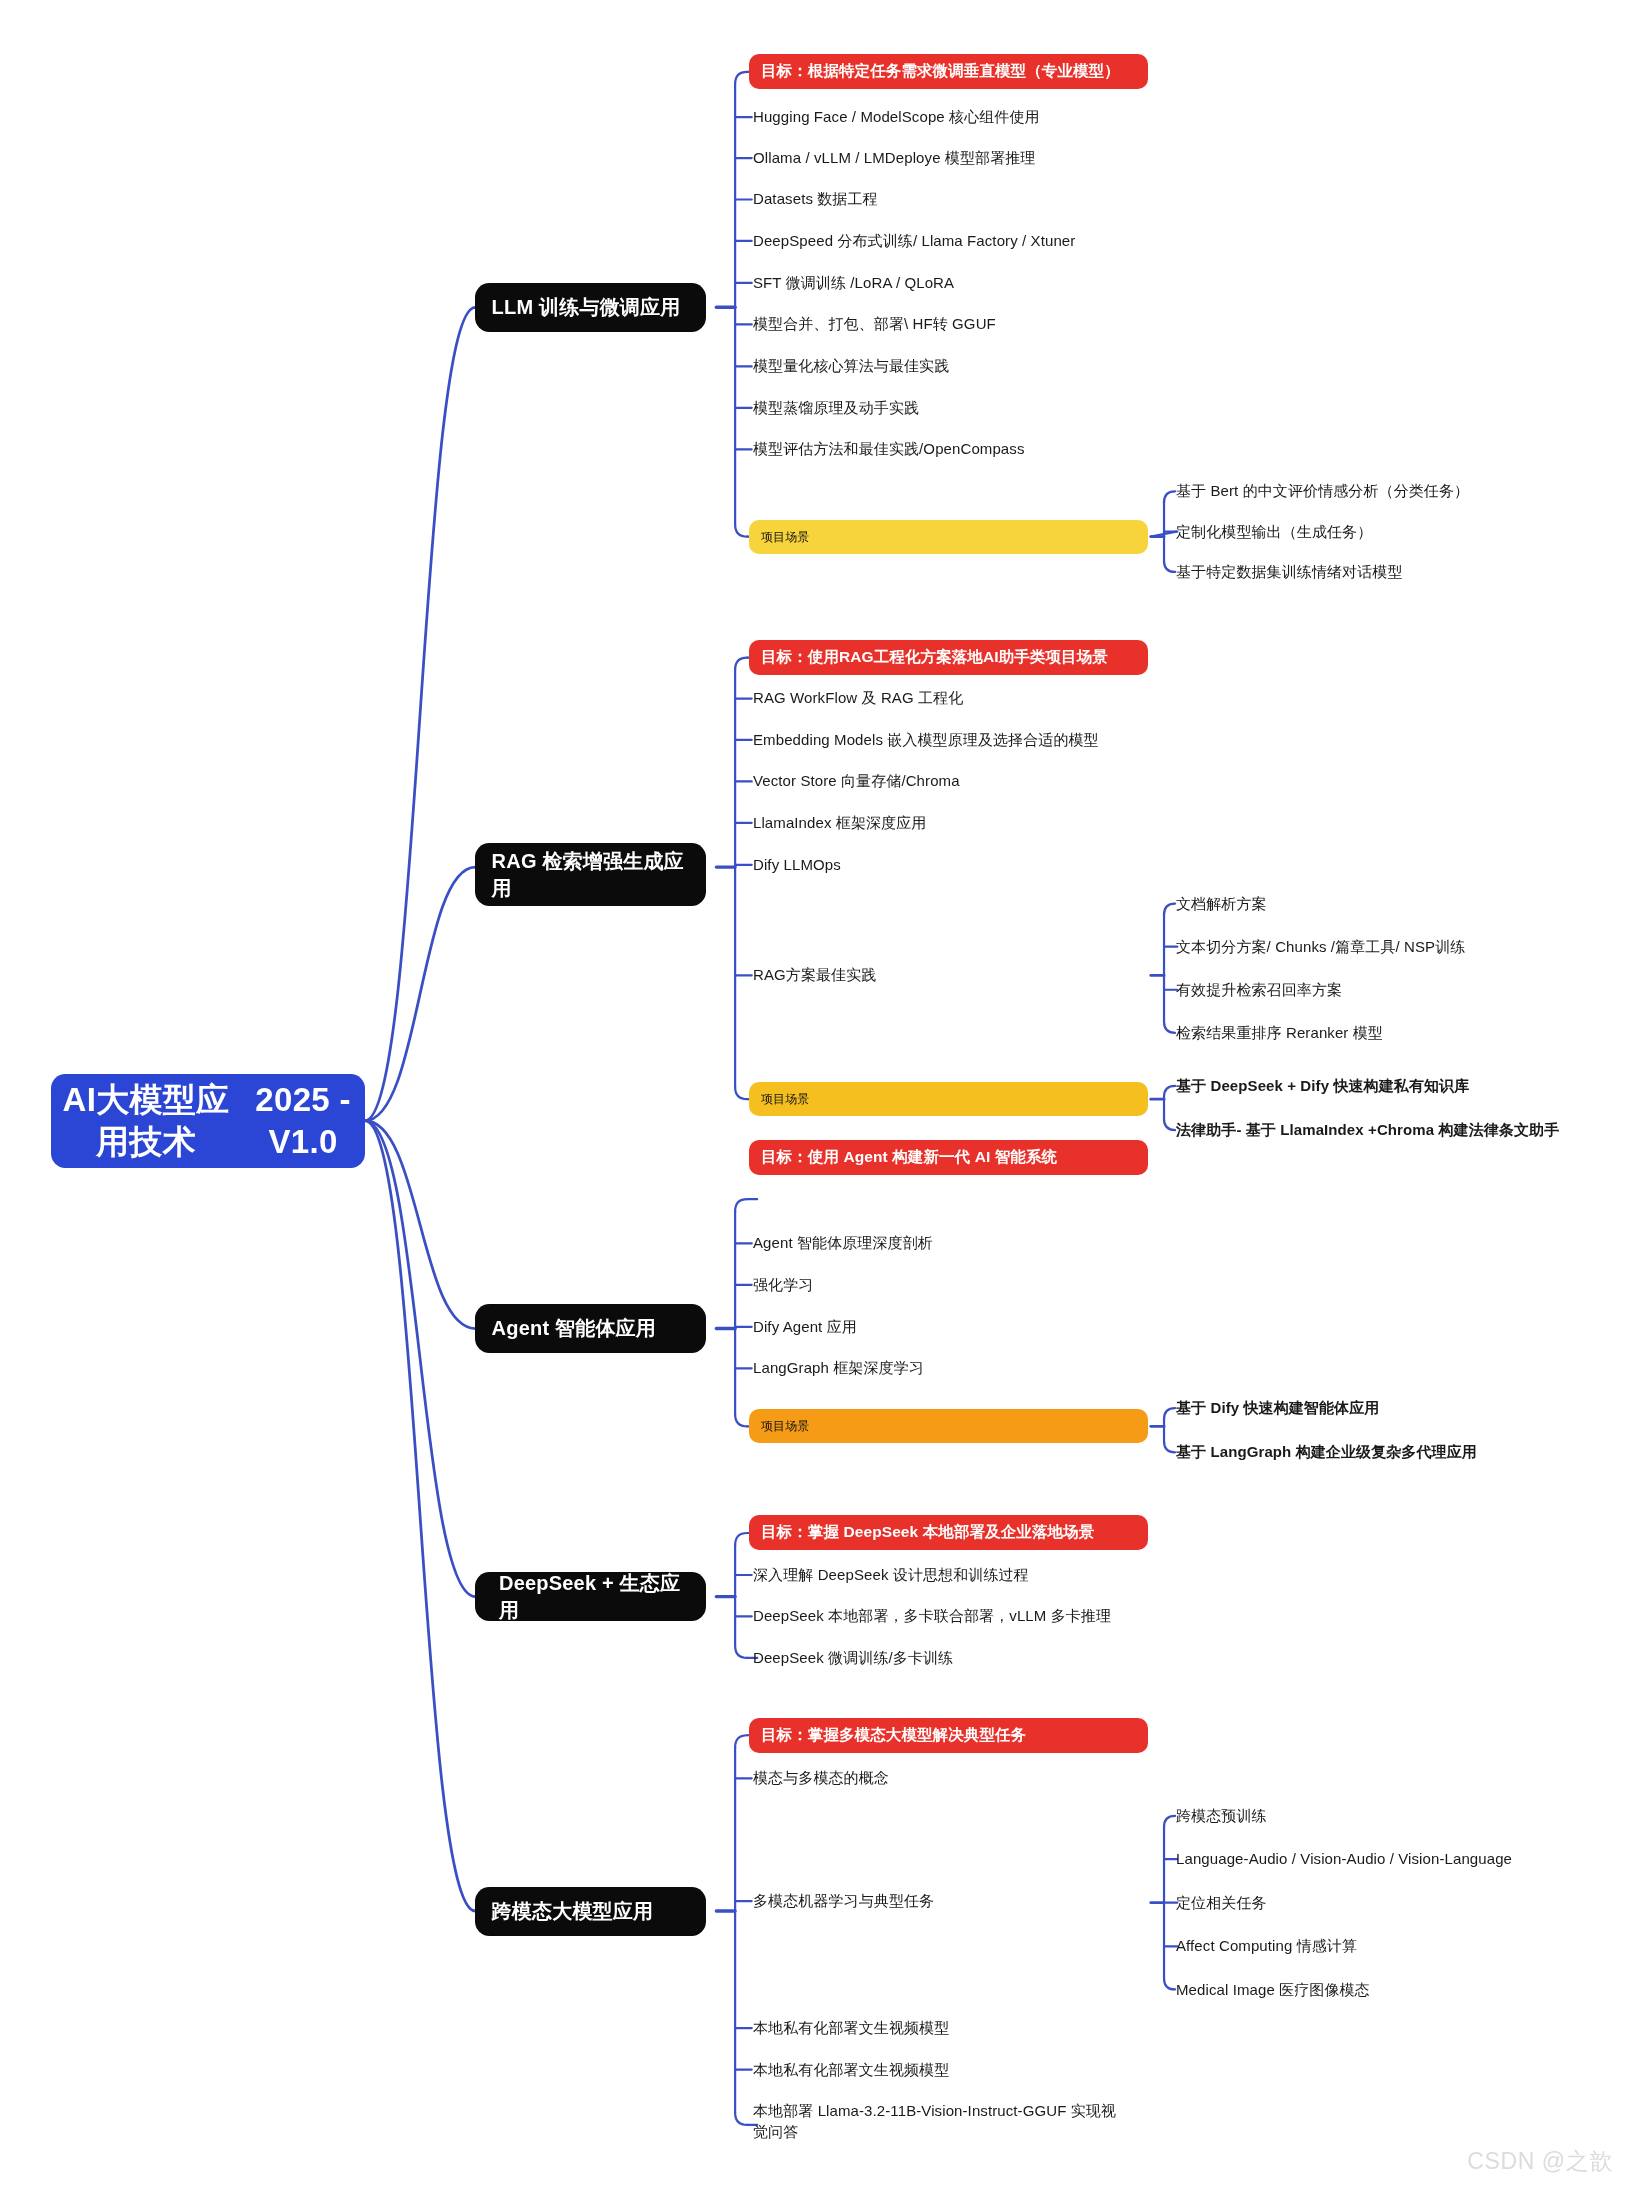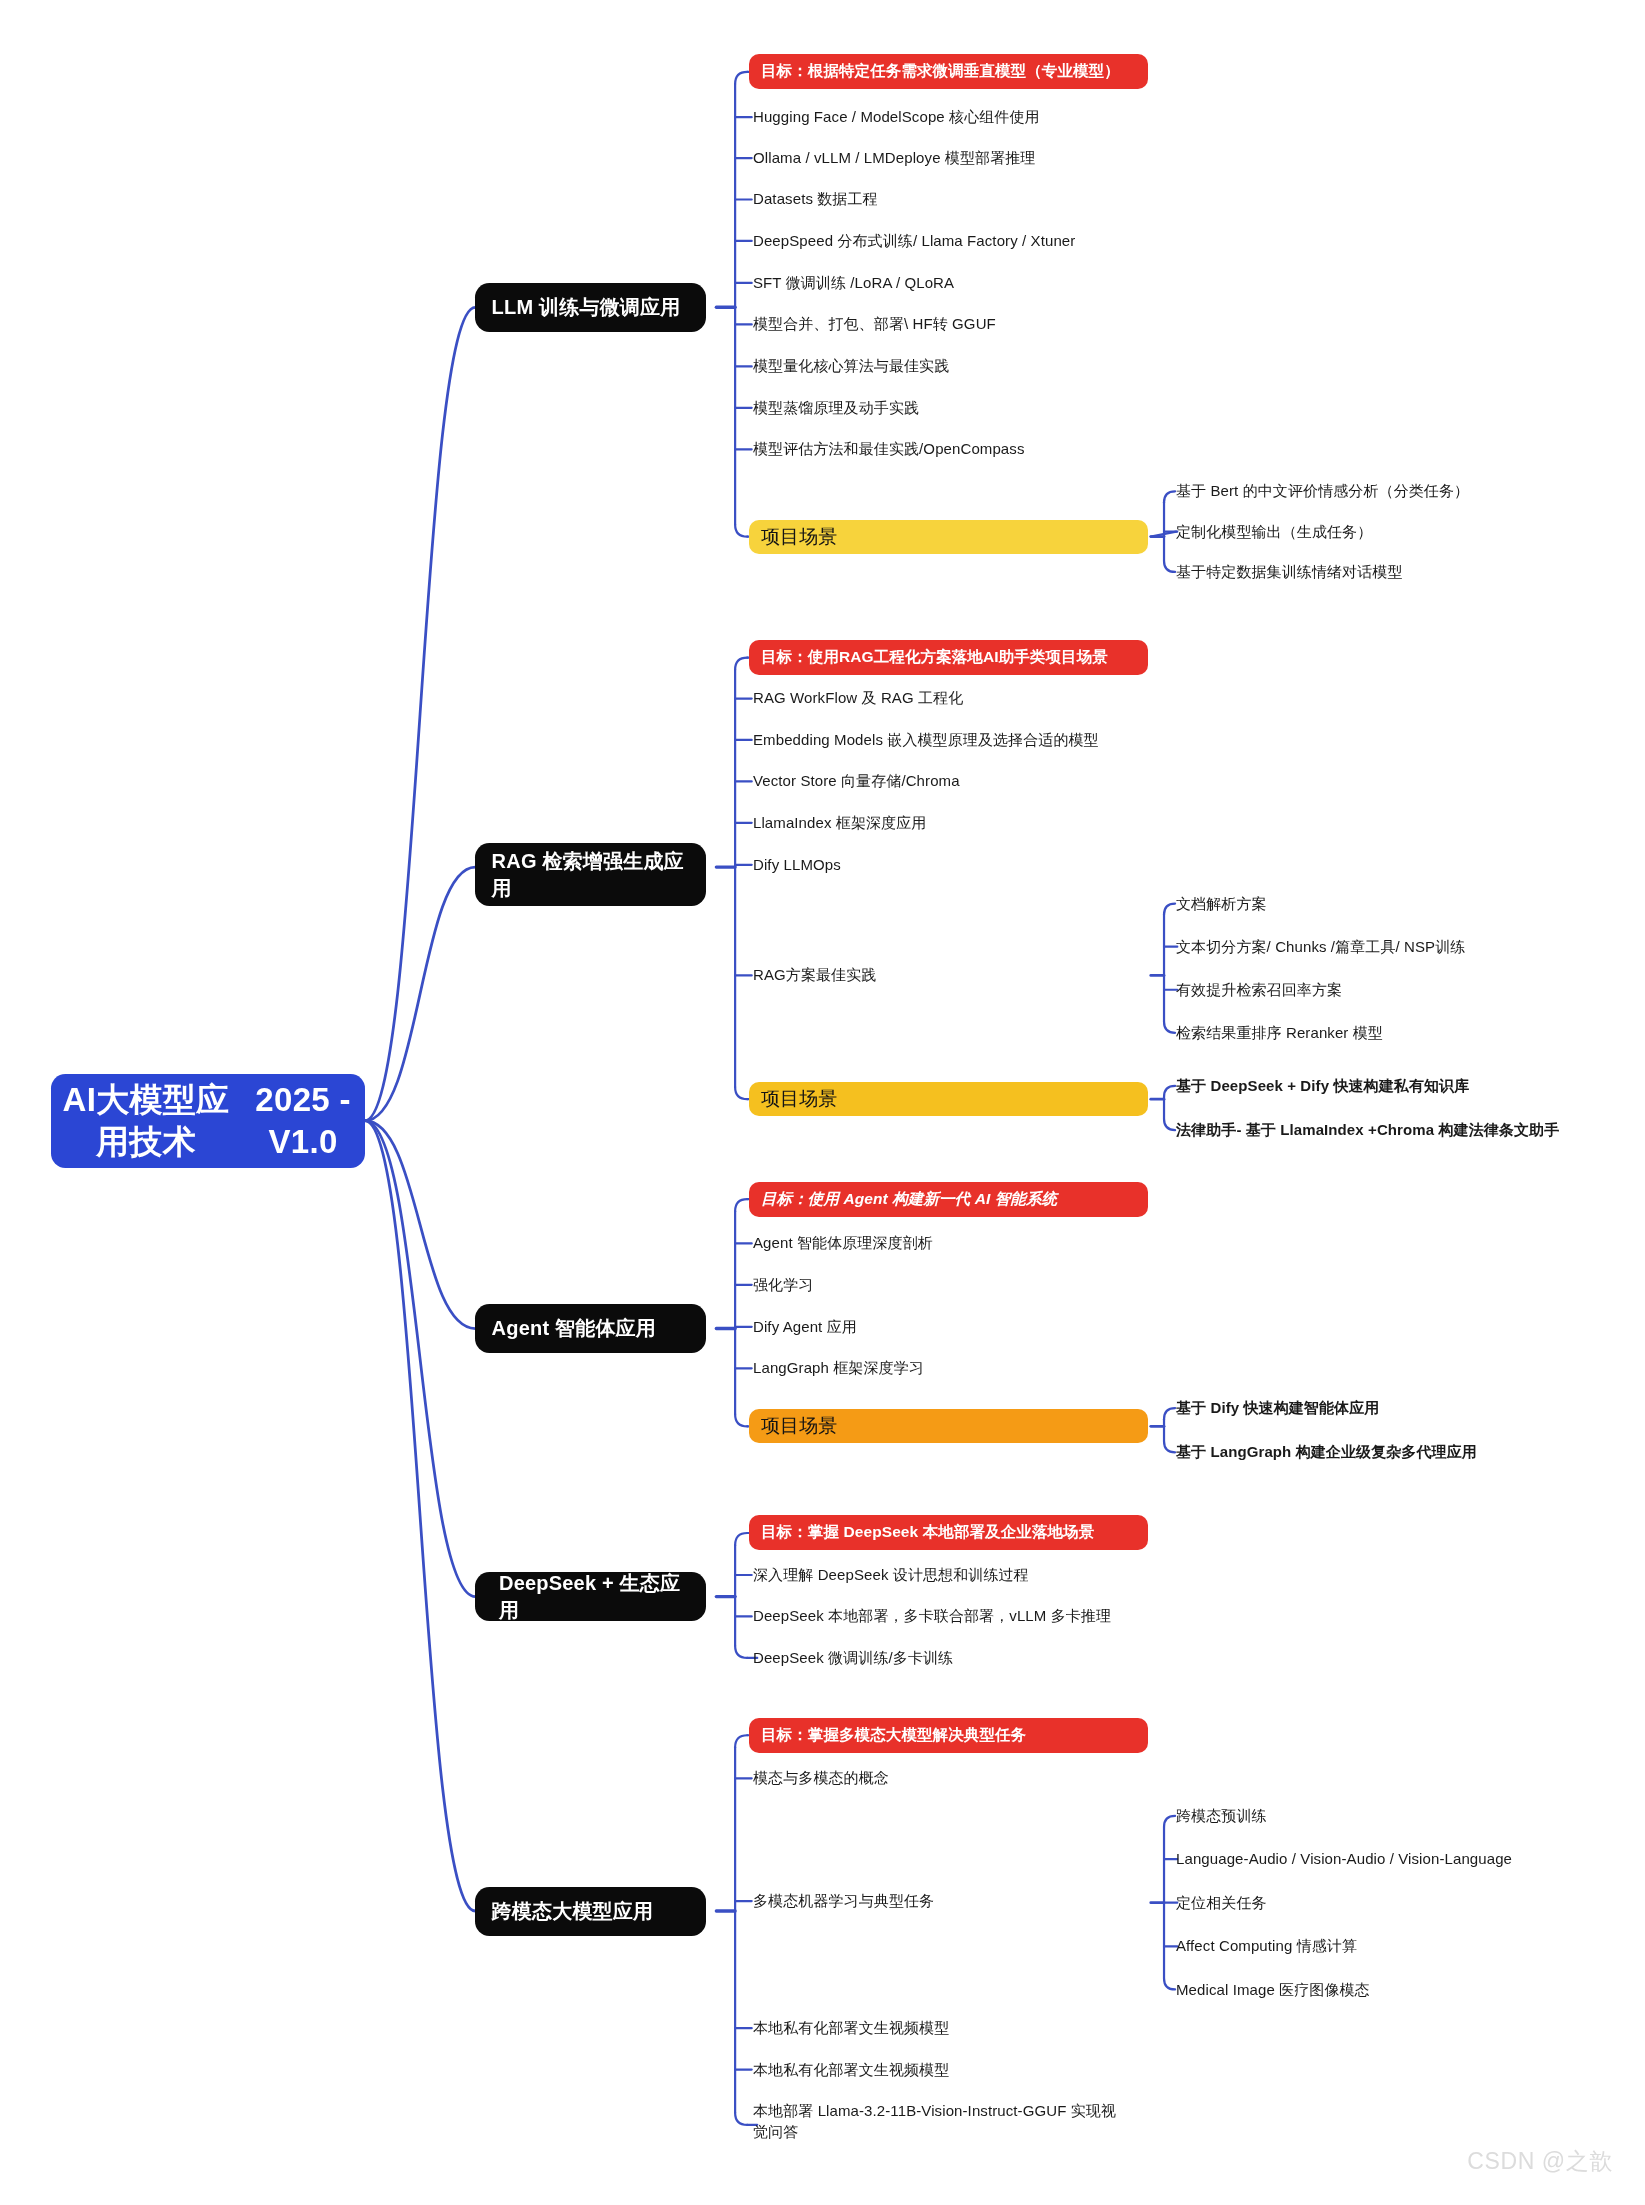--- a/index.html
+++ b/index.html
@@ -58,21 +58,21 @@
     border-radius:10px;
     font-size:15.5px;
     font-weight:700;
     padding:0 12px;
     letter-spacing:0.1px;
   }
   
   .scen{
     border-radius:10px;
     color:#141414;
-    font-size:19px;
+    font-size:12px;
     font-weight:400;
     padding:0 12px;
     letter-spacing:0.1px;
   }
   
   .leaf{
     color:#1A1A1A;
     font-size:15px;
     font-weight:400;
     line-height:1.42;
@@ -262,21 +262,21 @@
     <span>项目场景</span>
   </div>
   <div class="node leaf bold" style="left:1176px; top:1074px; width:459px; height:24px;">
     <span>基于 DeepSeek + Dify 快速构建私有知识库</span></div>
   <div class="node leaf bold" style="left:1176px; top:1118px; width:475px; height:24px;">
     <span>法律助手- 基于 LlamaIndex +Chroma 构建法律条文助手</span></div>
 
   <div class="node topic" style="left:475px; top:1304px; width:231px; height:49px;">
     <span>Agent 智能体应用</span>
   </div>
-  <div class="node goal" style="left:749px; top:1182px; width:399px; height:35px;font-style:italic;">
+  <div class="node goal" style="left:749px; top:1140px; width:399px; height:35px;">
     <span>目标：使用 Agent 构建新一代 AI 智能系统</span>
   </div>
 
   <div class="node leaf" style="left:753px; top:1231px; width:442px; height:24px;">
     <span>Agent 智能体原理深度剖析</span></div>
   <div class="node leaf" style="left:753px; top:1273px; width:442px; height:24px;">
     <span>强化学习</span></div>
   <div class="node leaf" style="left:753px; top:1315px; width:442px; height:24px;">
     <span>Dify Agent 应用</span></div>
   <div class="node leaf" style="left:753px; top:1356px; width:442px; height:24px;">

